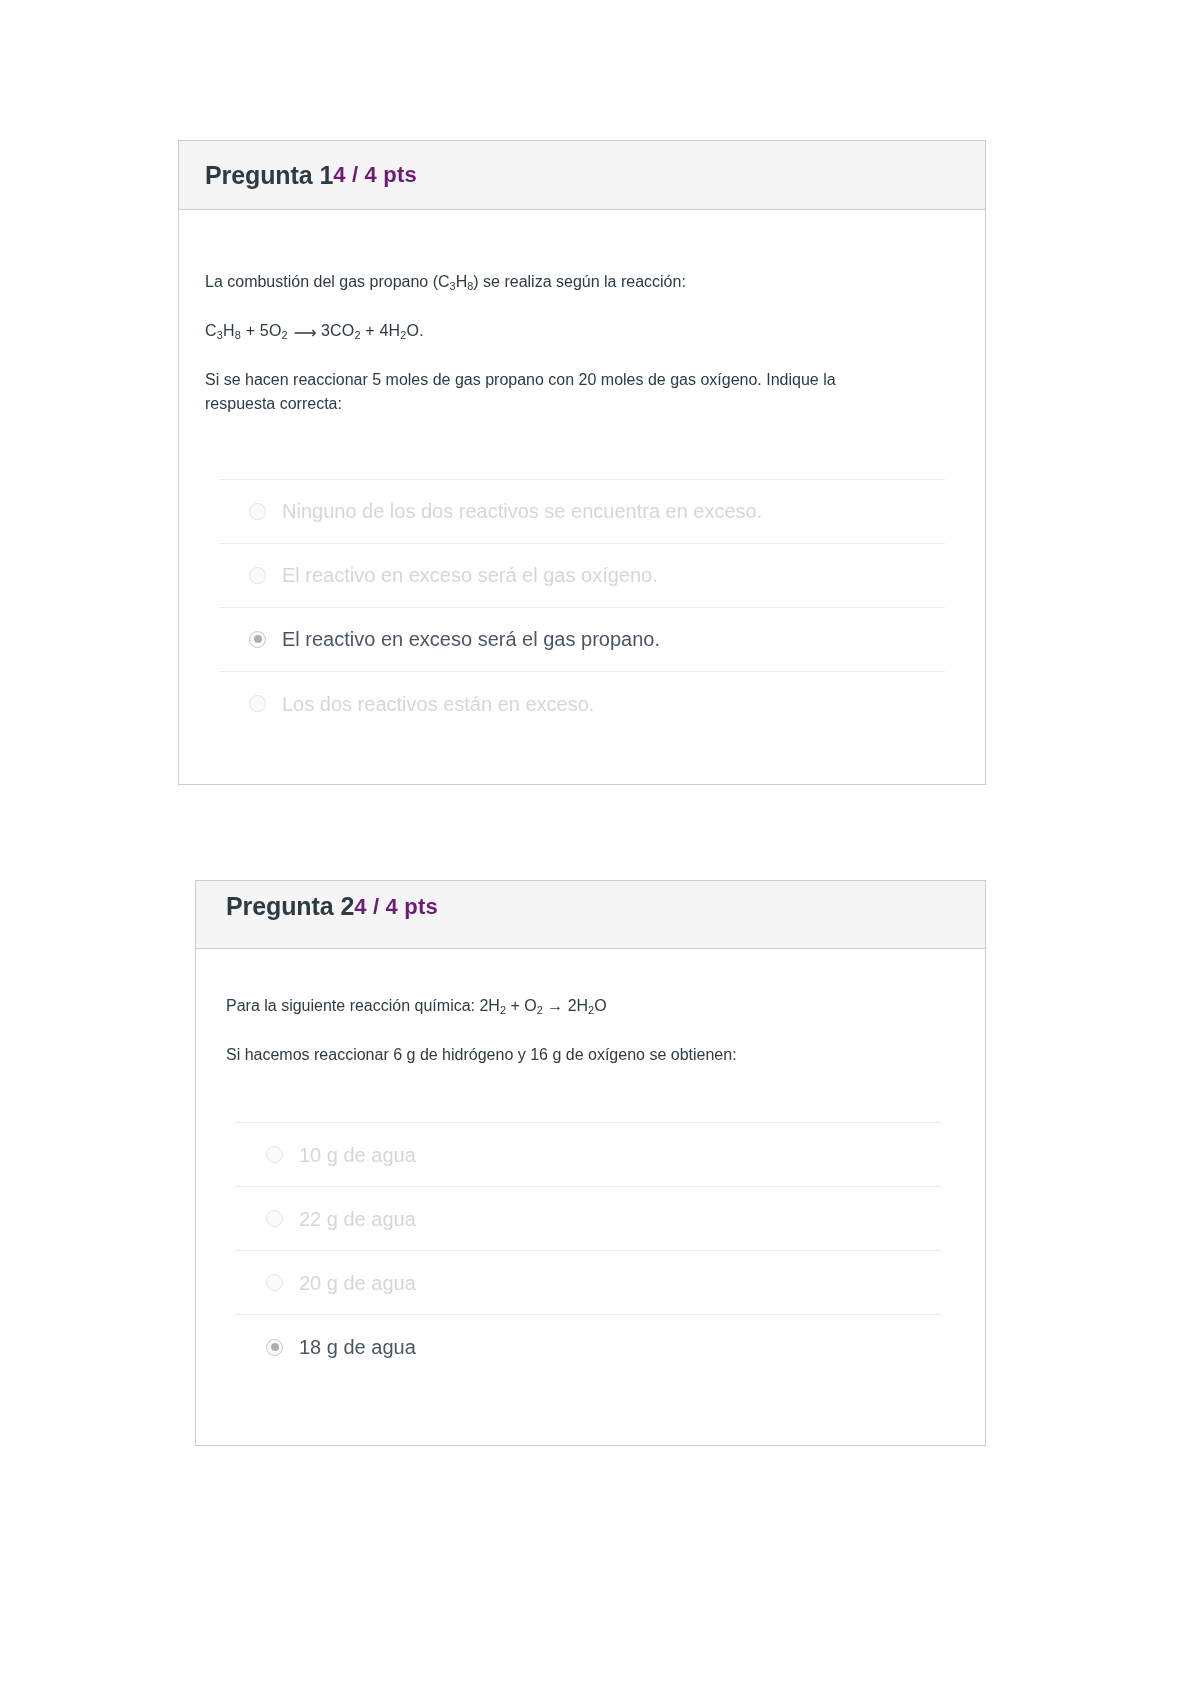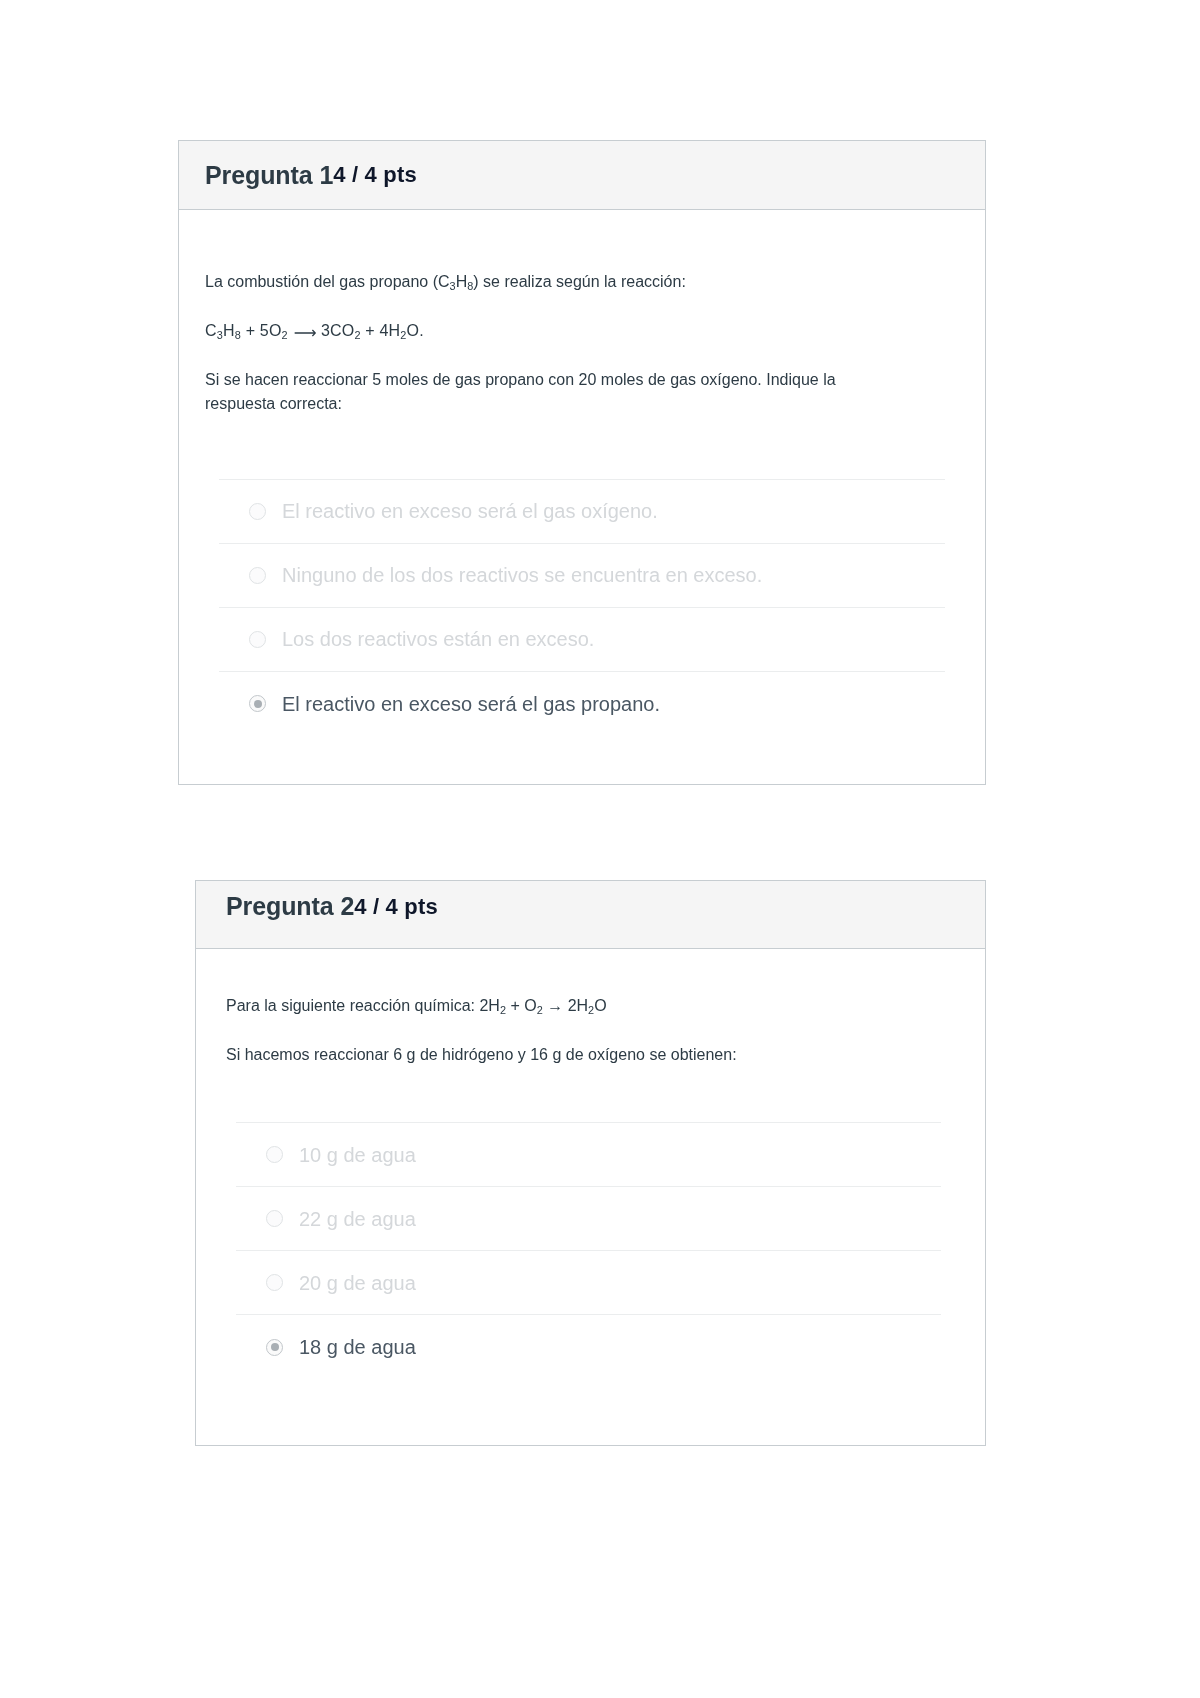--- a/index.html
+++ b/index.html
@@ -54,21 +54,21 @@
 
   .question-name {
     font-size: 25px;
     font-weight: bold;
     color: #2d3b45;
     letter-spacing: -0.1px;
   }
   .question-points {
     font-size: 22px;
     font-weight: bold;
-    color: #0f172a;
+    color: #701a75;
     letter-spacing: 0.2px;
   }
 
   .question-body {
     padding: 60px 26px 0 26px;
   }
   .q2 .question-body { padding: 45px 30px 0 30px; }
 
   .q-text {
     font-size: 16px;
@@ -171,36 +171,36 @@
       <p class="q-text equation"><span>C</span><sub>3</sub><span>H</span><sub>8</sub><span> + 5O</span><sub>2</sub><span class="long-arrow">⟶</span><span>3CO</span><sub>2</sub><span> + 4H</span><sub>2</sub><span>O.</span></p>
 
       <p class="q-text">Si se hacen reaccionar 5 moles de gas propano con 20 moles de gas oxígeno. Indique la respuesta correcta:</p>
 
       <div class="spacer-before-answers"></div>
 
       <div class="answers">
 
         <div class="answer-row">
           <span class="radio"></span>
+          <span class="answer-text">Ninguno de los dos reactivos se encuentra en exceso.</span>
+        </div>
+
+        <div class="answer-row">
+          <span class="radio"></span>
           <span class="answer-text">El reactivo en exceso será el gas oxígeno.</span>
         </div>
 
-        <div class="answer-row">
-          <span class="radio"></span>
-          <span class="answer-text">Ninguno de los dos reactivos se encuentra en exceso.</span>
+        <div class="answer-row selected">
+          <span class="radio"></span>
+          <span class="answer-text">El reactivo en exceso será el gas propano.</span>
         </div>
 
         <div class="answer-row">
           <span class="radio"></span>
           <span class="answer-text">Los dos reactivos están en exceso.</span>
-        </div>
-
-        <div class="answer-row selected">
-          <span class="radio"></span>
-          <span class="answer-text">El reactivo en exceso será el gas propano.</span>
         </div>
 
       </div>
 
       <div class="q1-bottom-pad"></div>
     </div>
   </div>
 
   <div class="question-card q2">
 

